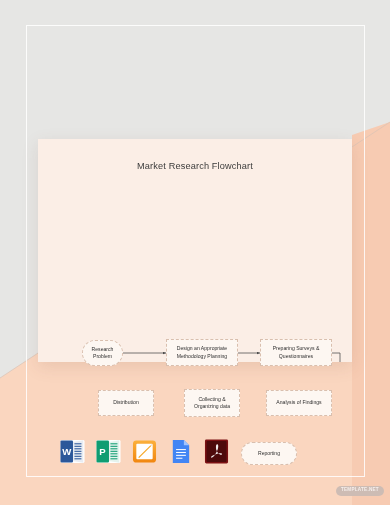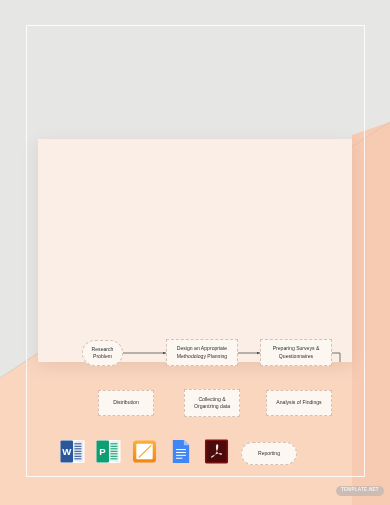--- a/index.html
+++ b/index.html
@@ -154,20 +154,21 @@
   <div class="bg-peach-right"></div>
 
   <svg class="bg-diag-line" viewBox="0 0 390 505">
     <line x1="0" y1="378" x2="390" y2="122" stroke="#d8c3b6" stroke-width="0.7"></line>
   </svg>
 
   <div class="frame"></div>
 
   <div class="card">
 
+    <div class="card-title">Market Research Flowchart</div>
 
     <div class="chart-area">
 
       <svg width="314" height="223" style="position:absolute;left:0;top:0;">
         <defs>
           <marker id="arrow" markerWidth="5" markerHeight="5" refX="4.2" refY="1.7" orient="auto">
             <path d="M0,0 L4.4,1.7 L0,3.4 z" fill="#4a4a4a"></path>
           </marker>
         </defs>
         <g stroke="#4a4a4a" stroke-width="0.75" fill="none">

